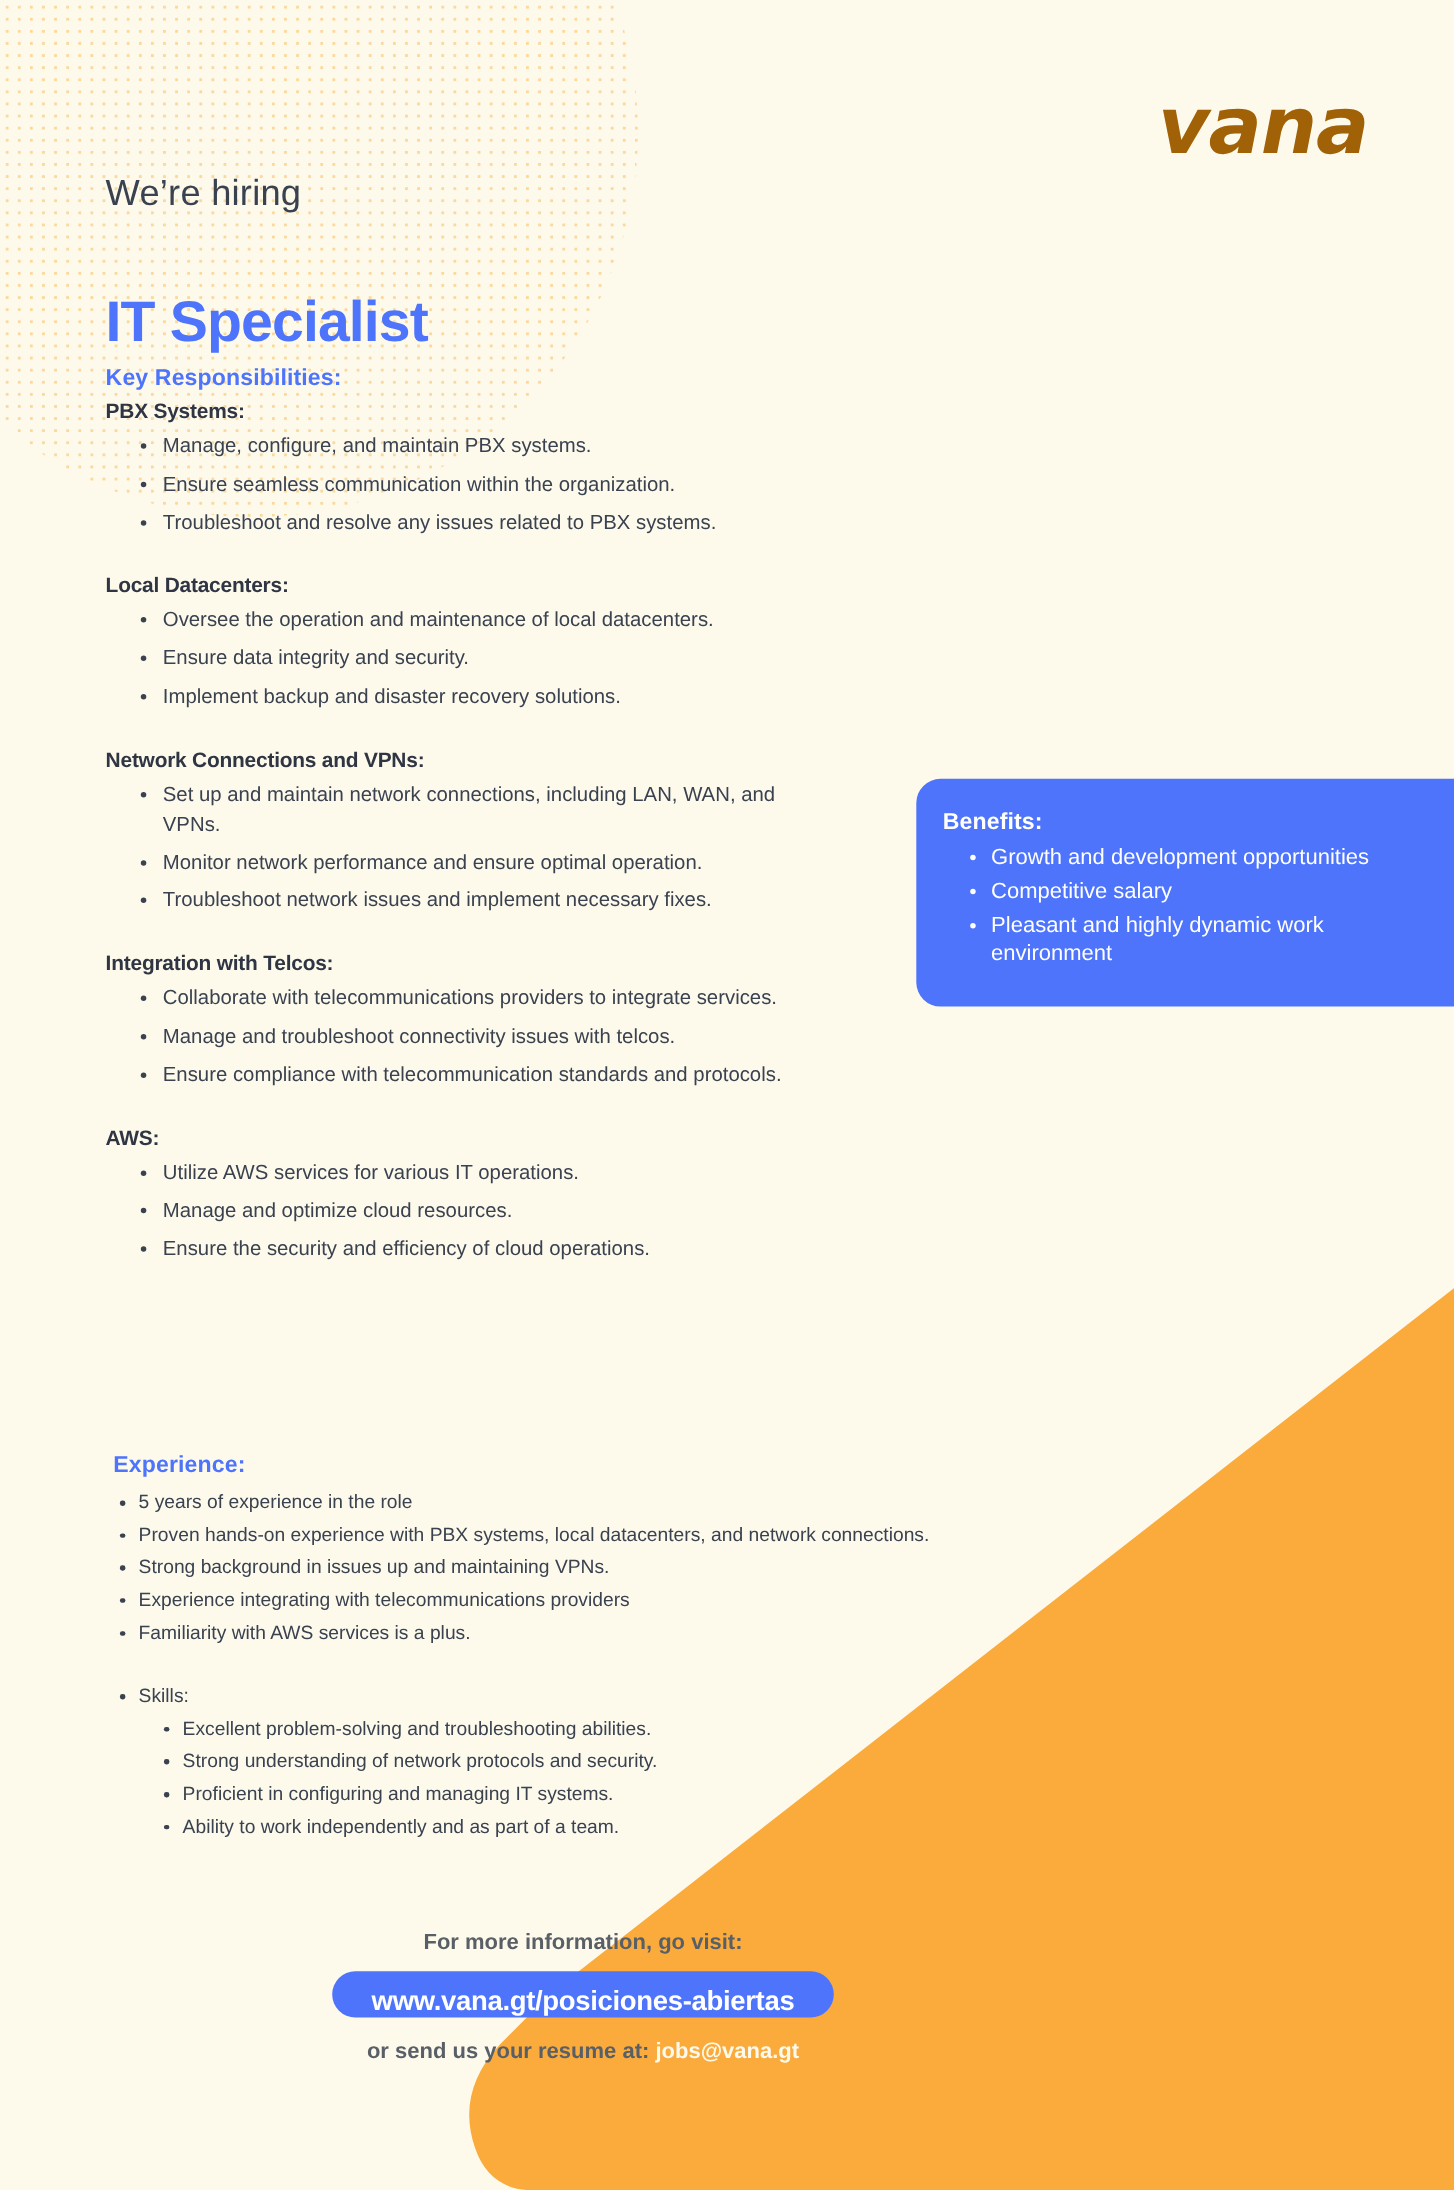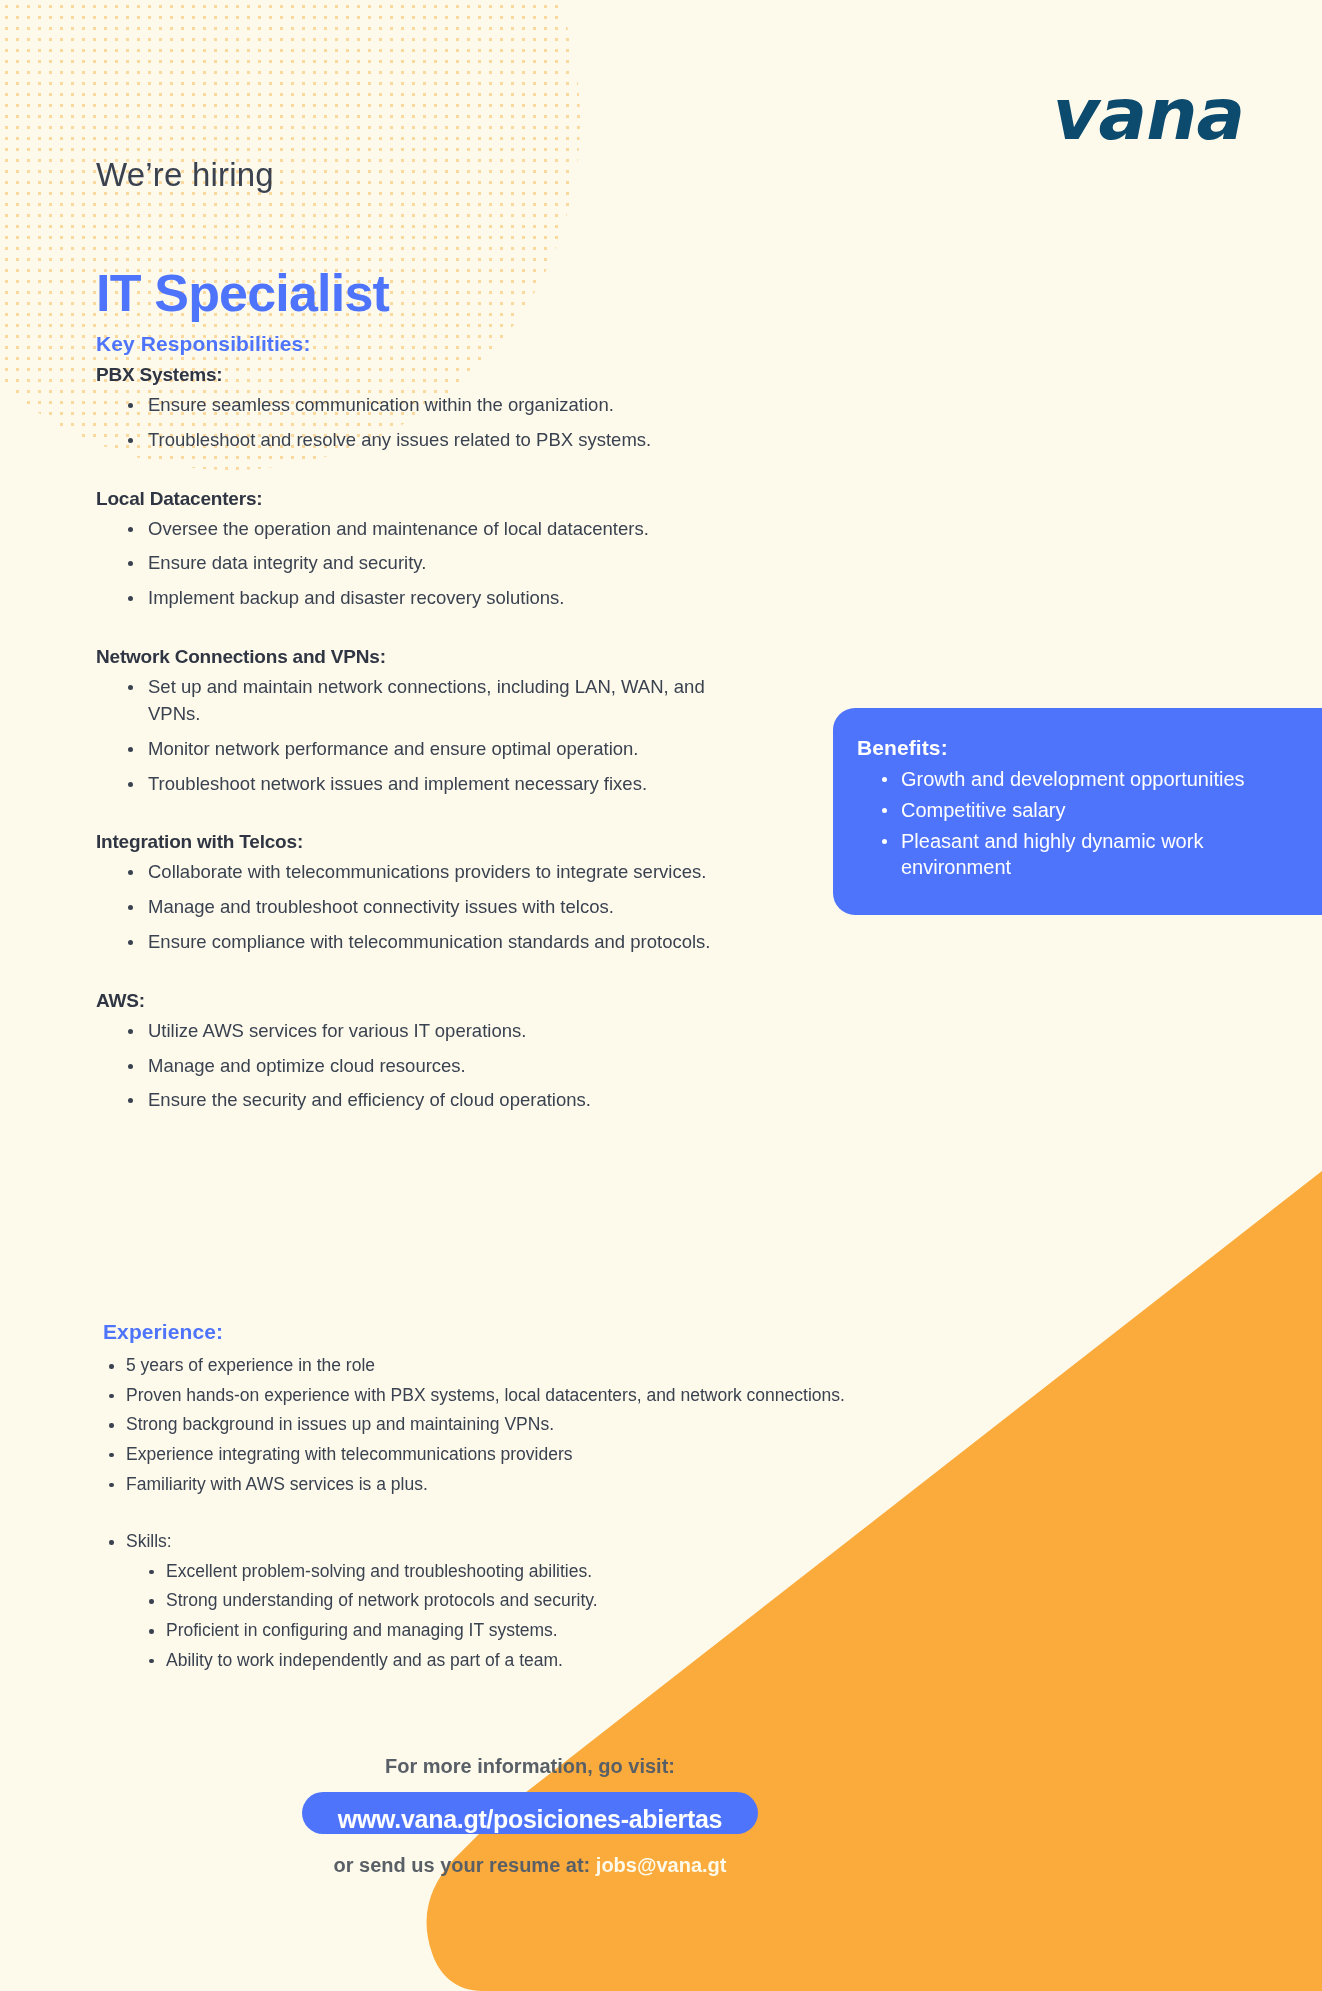--- a/index.html
+++ b/index.html
@@ -46,21 +46,21 @@
   
   .logo {
     position: absolute;
     right: 78px;
     top: 78px;
     font-size: 72px;
     line-height: 1;
     font-weight: 700;
     font-style: italic;
     letter-spacing: -1px;
-    color: #0c4a6e;
+    color: #a16207;
     font-family: "DejaVu Sans", sans-serif;
   }
 
   
   .hiring {
     position: absolute;
     left: 96px;
     top: 156px;
     font-size: 33px;
     font-weight: 400;
@@ -271,20 +271,21 @@
 
   <div class="hiring">We’re hiring</div>
   <h1 class="job-title">IT Specialist</h1>
 
   <div class="body-col">
     <div class="section-heading-blue">Key Responsibilities:</div>
 
     <div class="group">
       <div class="group-title">PBX Systems:</div>
       <ul class="bul">
+        <li>Manage, configure, and maintain PBX systems.</li>
         <li> Ensure seamless communication within the organization.</li>
         <li>Troubleshoot and resolve any issues related to PBX systems.</li>
       </ul>
     </div>
 
     <div class="group">
       <div class="group-title">Local Datacenters:</div>
       <ul class="bul">
         <li>Oversee the operation and maintenance of local datacenters.</li>
         <li>Ensure data integrity and security.</li>

